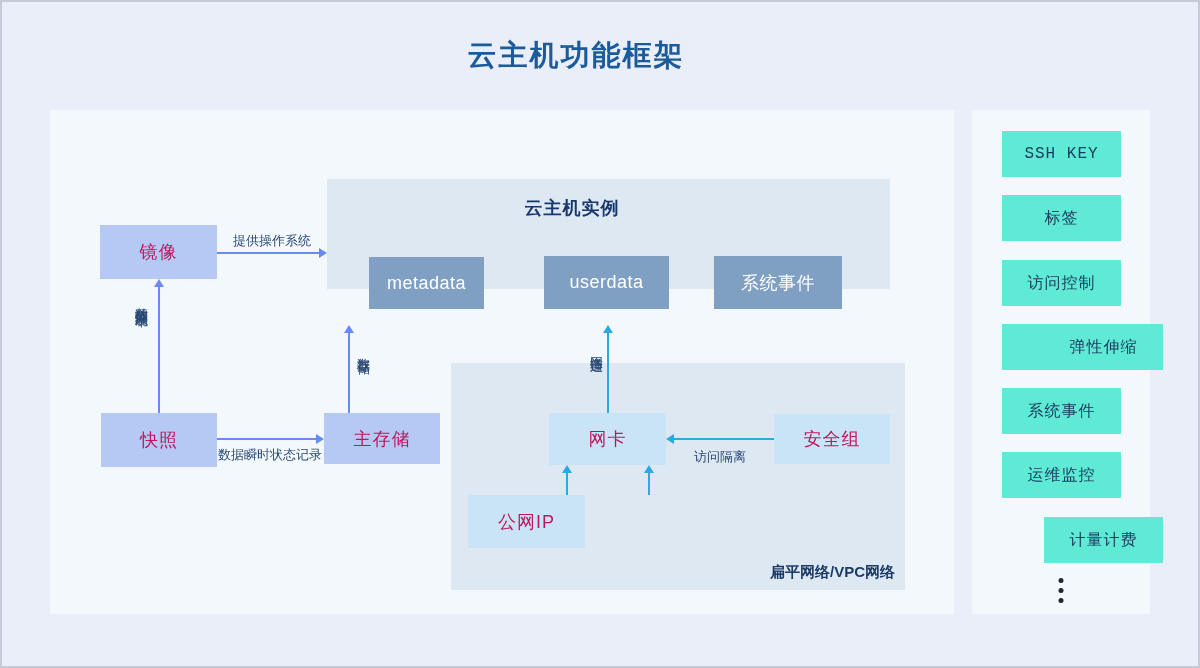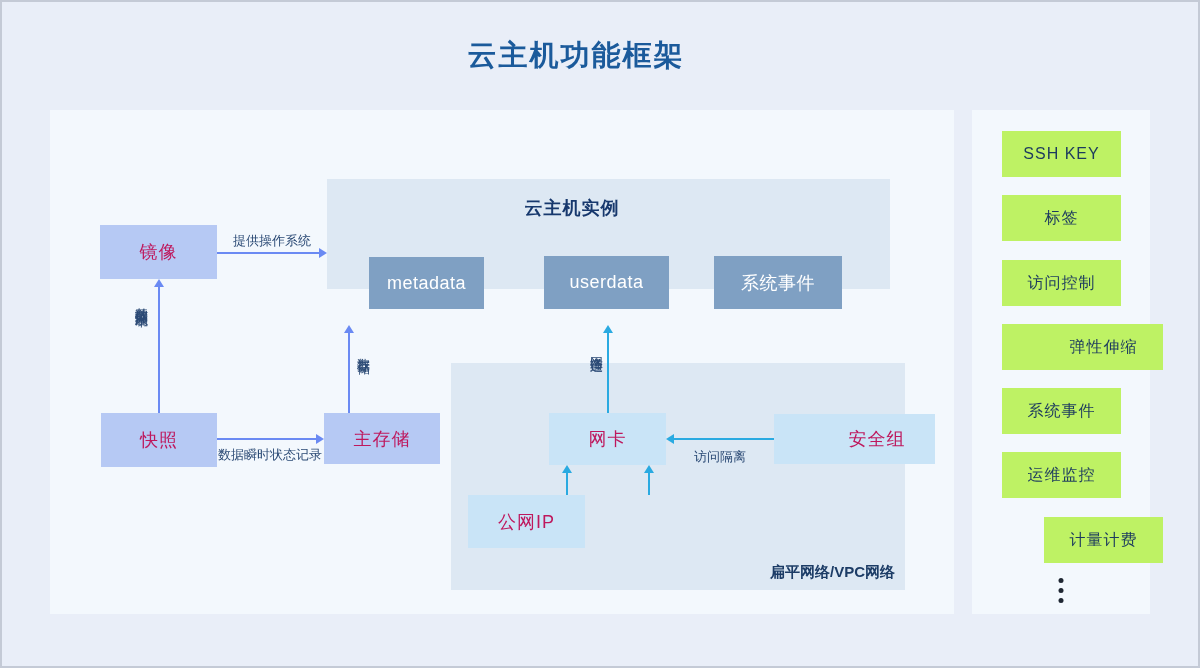--- a/index.html
+++ b/index.html
@@ -35,21 +35,21 @@
   .line-v{width:2px;}
   .blue-bg{background:#6a8af3;}
   .cyan-bg{background:#2aaae1;}
   .head{width:0;height:0;}
   .head-up-blue{border-left:5px solid transparent;border-right:5px solid transparent;border-bottom:8px solid #6a8af3;}
   .head-up-cyan{border-left:5px solid transparent;border-right:5px solid transparent;border-bottom:8px solid #2aaae1;}
   .head-right-blue{border-top:5px solid transparent;border-bottom:5px solid transparent;border-left:8px solid #6a8af3;}
   .head-left-cyan{border-top:5px solid transparent;border-bottom:5px solid transparent;border-right:8px solid #2aaae1;}
   .chip{
     display:flex;align-items:center;justify-content:center;
-    background:#bef264;font-size:16px;color:#1c3a5e;letter-spacing:1px;
+    background:#5eead4;font-size:16px;color:#1c3a5e;letter-spacing:1px;font-family:Liberation Mono, monospace;
   }
   .dotcol{left:50%;transform:translateX(-50%);top:468px;display:flex;flex-direction:column;gap:5px;align-items:center;}
   .dot{width:5px;height:5px;border-radius:50%;background:#1f2733;}
 </style>
 </head>
 <body>
 
 <div class="canvas">
 
   <div class="abs page-title">云主机功能框架</div>
@@ -62,21 +62,21 @@
 
     <div class="abs subpanel" style="left:277px;top:69px;width:563px;height:110px;">
       <div class="abs inst-title" style="left:0;top:17px;width:490px;text-align:center;">云主机实例</div>
       <div class="abs node slate" style="left:42px;top:78px;width:115px;height:52px;">metadata</div>
       <div class="abs node slate" style="left:217px;top:77px;width:125px;height:53px;">userdata</div>
       <div class="abs node slate" style="left:387px;top:77px;width:128px;height:53px;">系统事件</div>
     </div>
 
     <div class="abs subpanel" style="left:401px;top:253px;width:454px;height:227px;">
       <div class="abs node lightblue" style="left:98px;top:50px;width:117px;height:52px;">网卡</div>
-      <div class="abs node lightblue" style="left:323px;top:51px;width:116px;height:50px;padding-left:45px;">安全组</div>
+      <div class="abs node lightblue" style="left:323px;top:51px;width:116px;height:50px;">安全组</div>
       <div class="abs node lightblue" style="left:17px;top:132px;width:117px;height:53px;">公网IP</div>
       <div class="abs net-label" style="right:10px;bottom:8px;">扁平网络/VPC网络</div>
 
       <div class="abs head head-left-cyan" style="left:215px;top:71px;"></div>
       <div class="abs line-h cyan-bg" style="left:223px;top:75px;width:100px;"></div>
       <div class="abs elabel" style="left:215px;top:85px;width:108px;text-align:center;">访问隔离</div>
 
       <div class="abs head head-up-cyan" style="left:111px;top:102px;"></div>
       <div class="abs line-v cyan-bg" style="left:115px;top:110px;height:22px;"></div>
 

